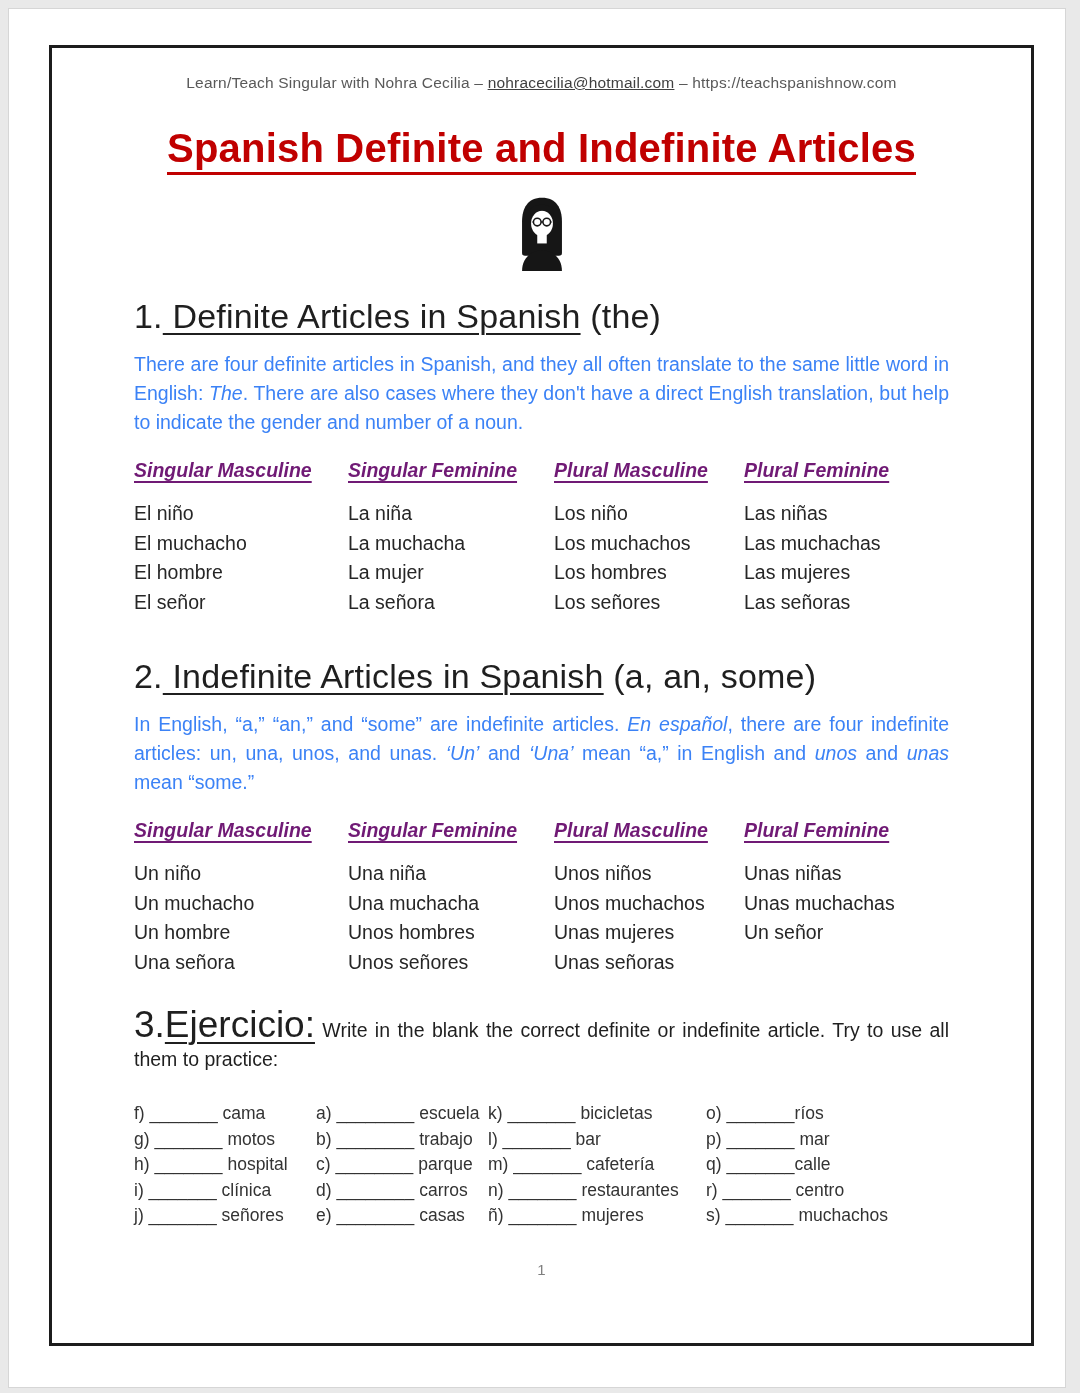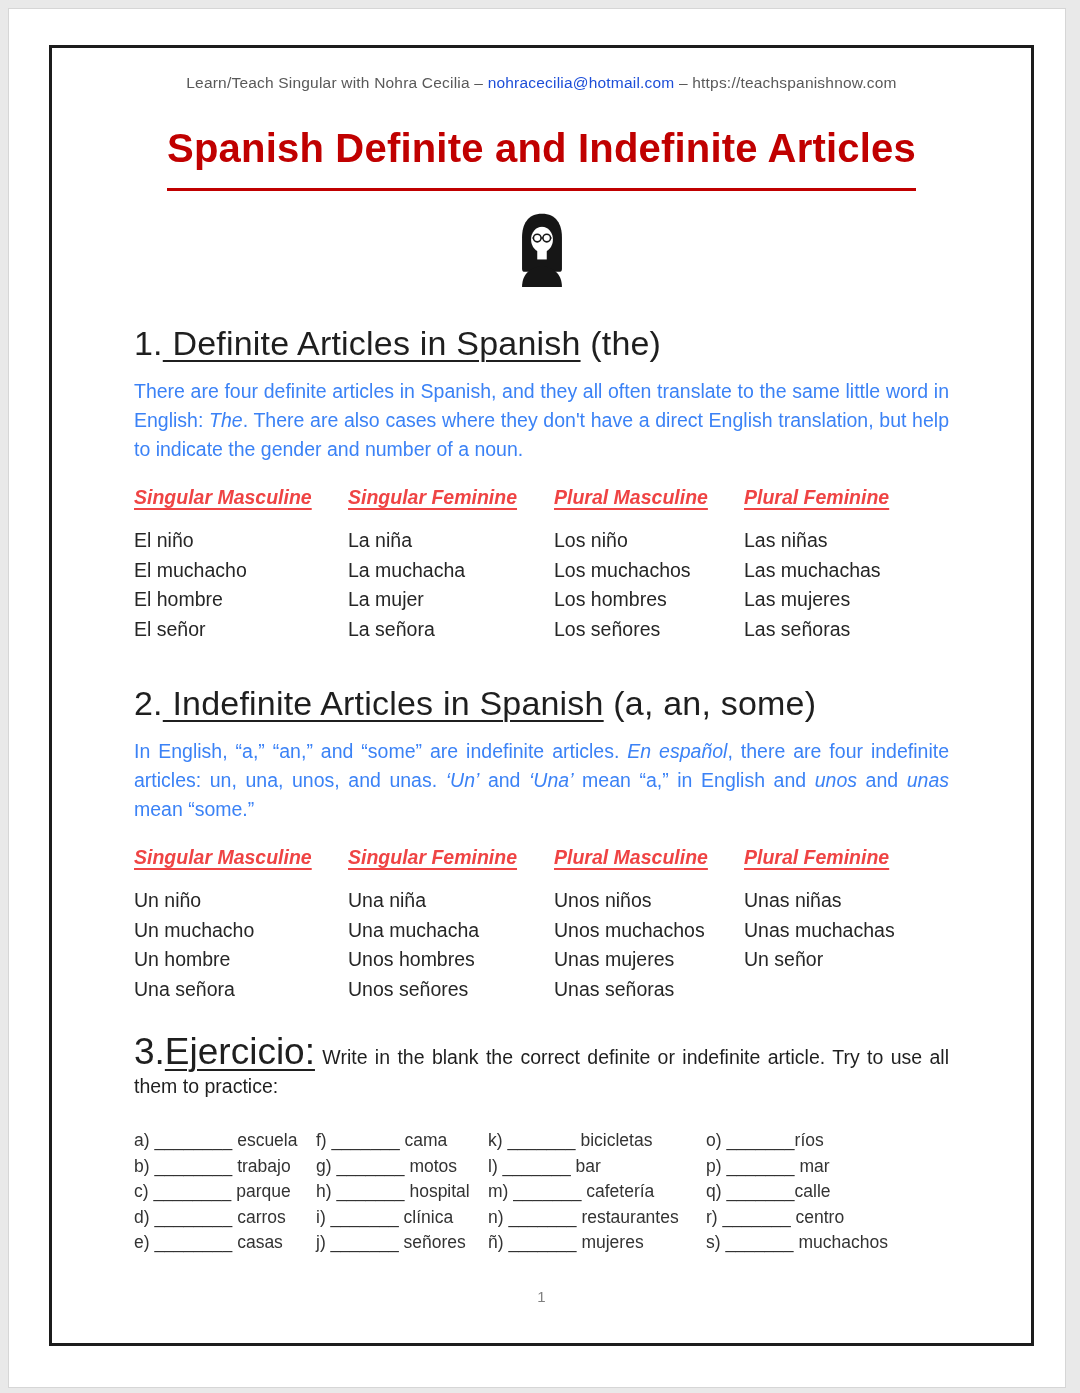--- a/index.html
+++ b/index.html
@@ -27,41 +27,42 @@
     background: #ffffff;
   }
   .doc-header {
     text-align: center;
     font-size: 15.5px;
     color: #595959;
     letter-spacing: .2px;
     white-space: nowrap;
   }
   .doc-header a {
-    color: #1d4ed8;
+    color: #404040;
+    text-decoration: underline;
     cursor: pointer;
   }
   .title {
     margin-top: 34px;
     text-align: center;
     font-size: 40px;
     font-weight: bold;
     color: #c00000;
     letter-spacing: .2px;
   }
   .title .title-u {
     display: inline-block;
     border-bottom: 3px solid #c00000;
-    padding-bottom: 17px;
+    padding-bottom: 1px;
   }
   .icon-row { margin-top: 20px; text-align: center; }
   .icon-row svg { display: inline-block; vertical-align: top; }
 
   .sec-heading {
-    margin-top: 37px;
+    margin-top: 26px;
     font-size: 34px;
     font-weight: normal;
     color: #1f1f1f;
     letter-spacing: .2px;
   }
   .sec-heading .u {
     text-decoration: underline;
     text-decoration-thickness: 2px;
     text-underline-offset: 5px;
   }
@@ -78,21 +79,21 @@
 
   .vtable-head, .vtable-rows {
     display: grid;
     grid-template-columns: 214px 206px 190px 1fr;
   }
   .vtable-head { margin-top: 22px; }
   .vtable-head .th {
     font-size: 19.5px;
     font-style: italic;
     font-weight: bold;
-    color: #ef4444;
+    color: #701a75;
     text-decoration: underline;
     text-decoration-thickness: 1.5px;
     text-underline-offset: 4px;
     white-space: nowrap;
   }
   .vtable-rows { margin-top: 17px; }
   .vtable-rows .td {
     font-size: 19.5px;
     line-height: 29.5px;
     color: #262626;
@@ -218,34 +219,34 @@
       <span class="td">Un señor</span>
       <span class="td">Una señora</span>
       <span class="td">Unos señores</span>
       <span class="td">Unas señoras</span>
     </div>
 
     <h2 class="h3"><span class="big">3.</span><span class="big u">Ejercicio:</span><span> Write in the blank the correct definite or indefinite article. Try to use all them to practice:</span></h2>
 
     <div class="exercise">
       <div class="ex-col">
+        <div class="ex-item">f) _______ cama</div>
+        <div class="ex-item">g) _______ motos</div>
+        <div class="ex-item">h) _______ hospital</div>
+        <div class="ex-item">i) _______ clínica</div>
+        <div class="ex-item">j) _______ señores</div>
+      </div>
+      <div class="ex-col">
         <div class="ex-item">a) ________ escuela</div>
         <div class="ex-item">b) ________ trabajo</div>
         <div class="ex-item">c) ________ parque</div>
         <div class="ex-item">d) ________ carros</div>
         <div class="ex-item">e) ________ casas</div>
       </div>
       <div class="ex-col">
-        <div class="ex-item">f) _______ cama</div>
-        <div class="ex-item">g) _______ motos</div>
-        <div class="ex-item">h) _______ hospital</div>
-        <div class="ex-item">i) _______ clínica</div>
-        <div class="ex-item">j) _______ señores</div>
-      </div>
-      <div class="ex-col">
         <div class="ex-item">k) _______ bicicletas</div>
         <div class="ex-item">l) _______ bar</div>
         <div class="ex-item">m) _______ cafetería</div>
         <div class="ex-item">n) _______ restaurantes</div>
         <div class="ex-item">ñ) _______ mujeres</div>
       </div>
       <div class="ex-col">
         <div class="ex-item">o) _______ríos</div>
         <div class="ex-item">p) _______ mar</div>
         <div class="ex-item">q) _______calle</div>

